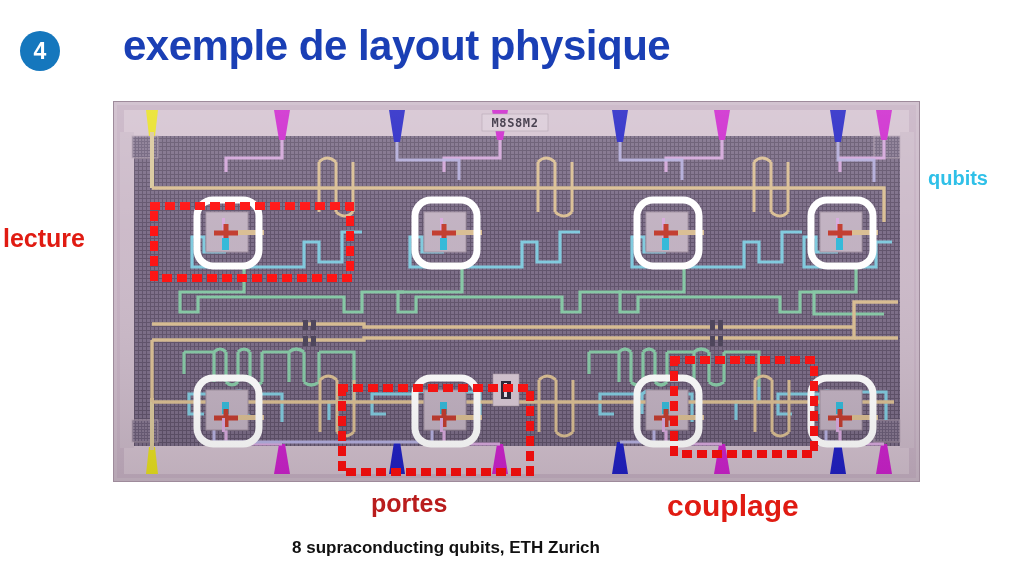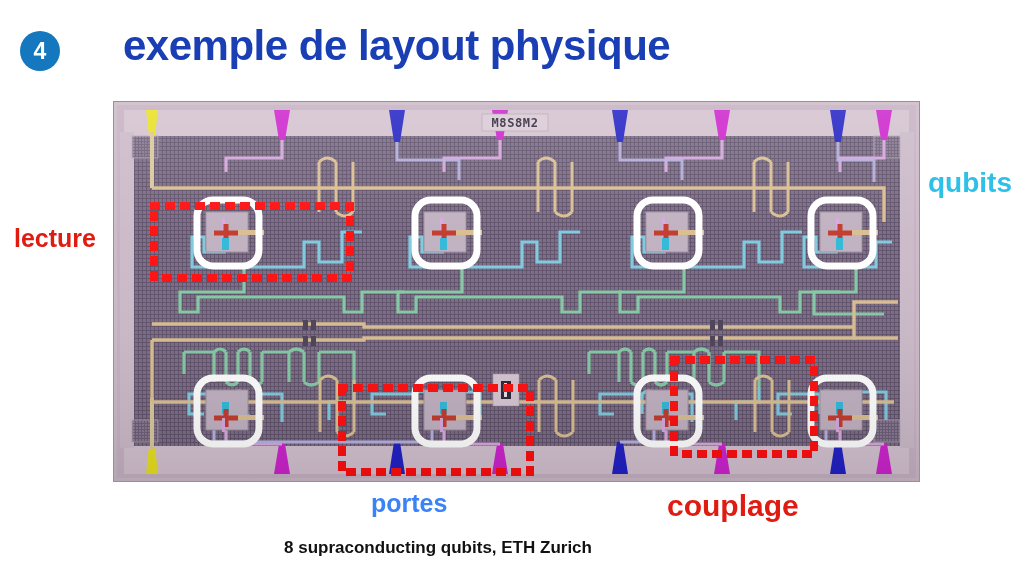--- a/index.html
+++ b/index.html
@@ -65,44 +65,44 @@
   #chip-photo svg { display: block; }
 
   
   .annot-label {
     position: absolute;
     font-weight: bold;
     font-family: "Liberation Sans", sans-serif;
     white-space: nowrap;
   }
   #label-lecture {
-    left: 14px; top: 224px;
+    left: 3px; top: 224px;
     font-size: 25px;
     color: #e01b12;
   }
   #label-qubits {
     left: 928px; top: 167px;
-    font-size: 28px;
+    font-size: 20px;
     color: #2fc0e8;
   }
   #label-portes {
     left: 371px; top: 489px;
     font-size: 25px;
-    color: #3b82f6;
+    color: #b91c1c;
   }
   #label-couplage {
     left: 667px; top: 489px;
     font-size: 30px;
     color: #e01b12;
   }
 
   
   #figure-caption {
     position: absolute;
-    left: 8px; top: 538px;
+    left: 16px; top: 538px;
     width: 860px;
     text-align: center;
     font-size: 17px;
     font-weight: bold;
     color: #111111;
     font-family: "Liberation Sans", sans-serif;
   }
 </style>
 </head>
 <body>

